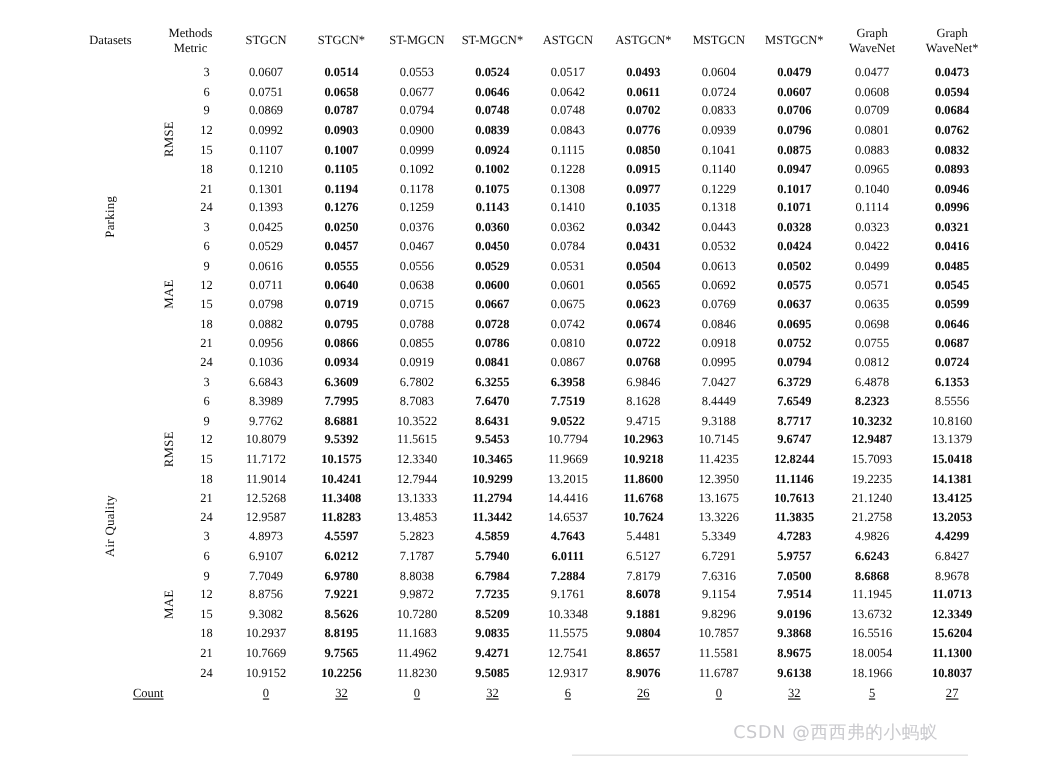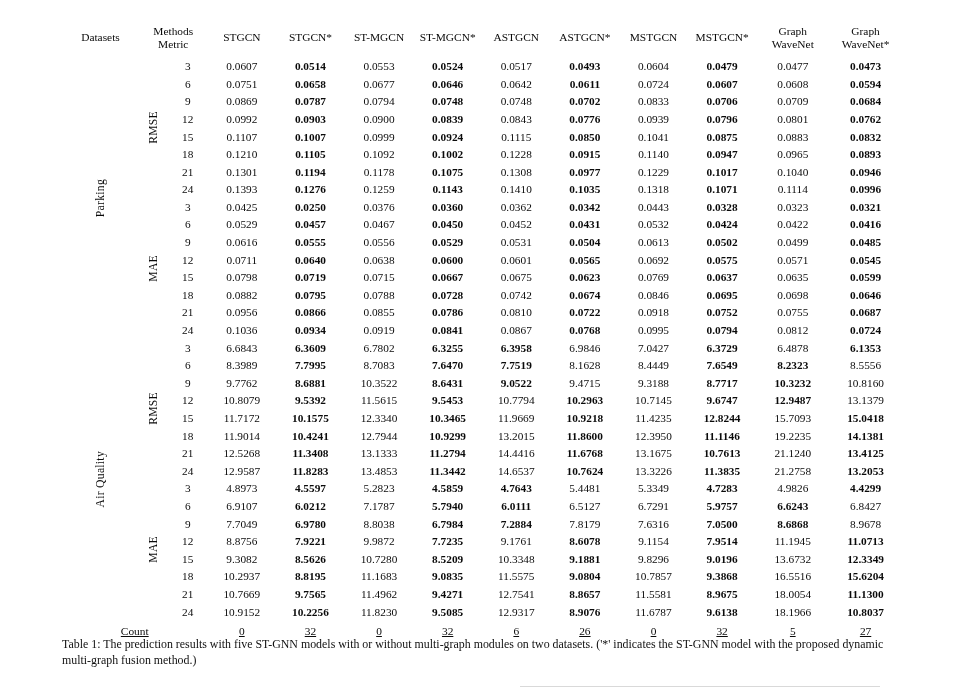--- a/index.html
+++ b/index.html
@@ -255,21 +255,21 @@
             <td class="num b vnone">0.0328</td>
             <td class="num vdouble">0.0323</td>
             <td class="num b vnone">0.0321</td>
           </tr>
           <tr>
             <td class="hz vsingle">6</td>
             <td class="num vdouble">0.0529</td>
             <td class="num b vnone">0.0457</td>
             <td class="num vdouble">0.0467</td>
             <td class="num b vnone">0.0450</td>
-            <td class="num vdouble">0.0452</td>
+            <td class="num vdouble">0.0784</td>
             <td class="num b vnone">0.0431</td>
             <td class="num vdouble">0.0532</td>
             <td class="num b vnone">0.0424</td>
             <td class="num vdouble">0.0422</td>
             <td class="num b vnone">0.0416</td>
           </tr>
           <tr>
             <td class="hz vsingle">9</td>
             <td class="num vdouble">0.0616</td>
             <td class="num b vnone">0.0555</td>
@@ -568,18 +568,18 @@
             <td class="cnt vnone">26</td>
             <td class="cnt vdouble">0</td>
             <td class="cnt vnone">32</td>
             <td class="cnt vdouble">5</td>
             <td class="cnt vnone">27</td>
           </tr>
         </tbody>
     </table>
   </div>
 
-  <div class="caption">Table 1: The prediction results with five ST-GNN models with or without multi-graph modules on two datasets. ('*' indicates the ST-GNN model with the proposed dynamic multi-graph fusion method.)</div>
 
   <div class="page-line"></div>
 
+  <div class="watermark">CSDN @西西弗的小蚂蚁</div>
 
 </div>
 
 </body></html>

